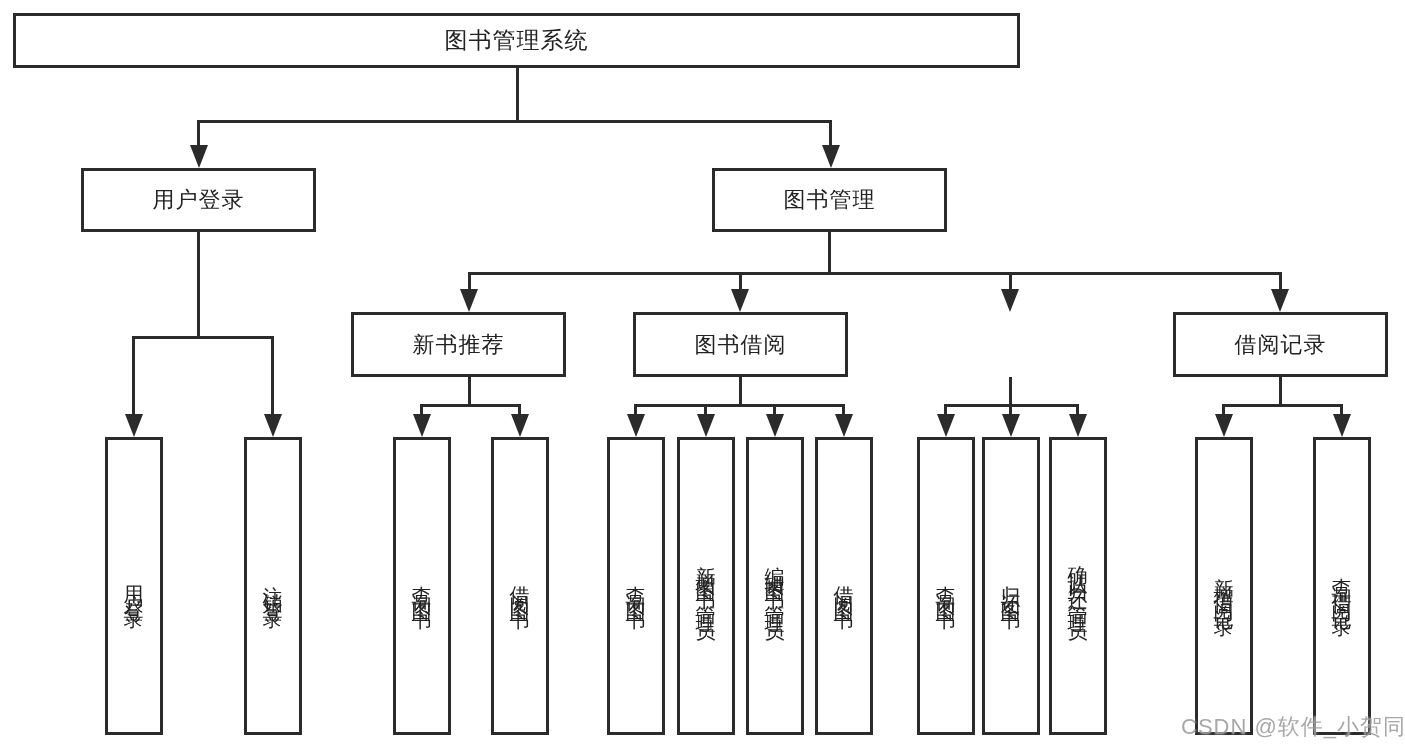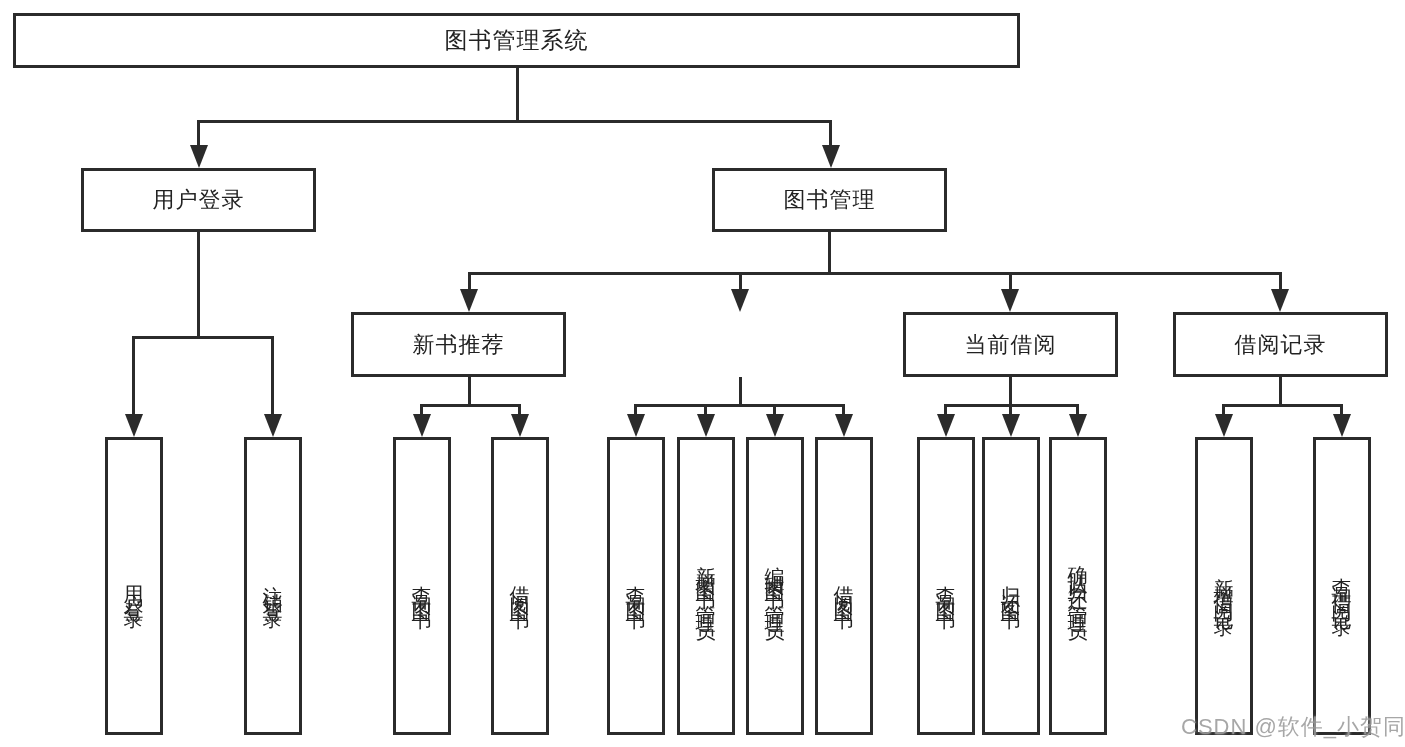--- a/index.html
+++ b/index.html
@@ -37,21 +37,21 @@
 <body>
 
 <div id="canvas">
 
   <div class="bx root">图书管理系统</div>
 
   <div class="bx l2" style="left:81px">用户登录</div>
   <div class="bx l2" style="left:712px">图书管理</div>
 
   <div class="bx l3" style="left:351px">新书推荐</div>
-  <div class="bx l3" style="left:903px">当前借阅</div>
+  <div class="bx l3" style="left:633px">图书借阅</div>
   <div class="bx l3" style="left:1173px">借阅记录</div>
 
   <div class="bx vb" style="left:105px">用户登录</div>
   <div class="bx vb" style="left:244px">注销登录</div>
 
   <div class="bx vb" style="left:393px">查询图书</div>
   <div class="bx vb" style="left:491px">借阅图书</div>
 
   <div class="bx vb" style="left:607px">查询图书</div>
   <div class="bx vb" style="left:677px">新增图书（管理员）</div>

